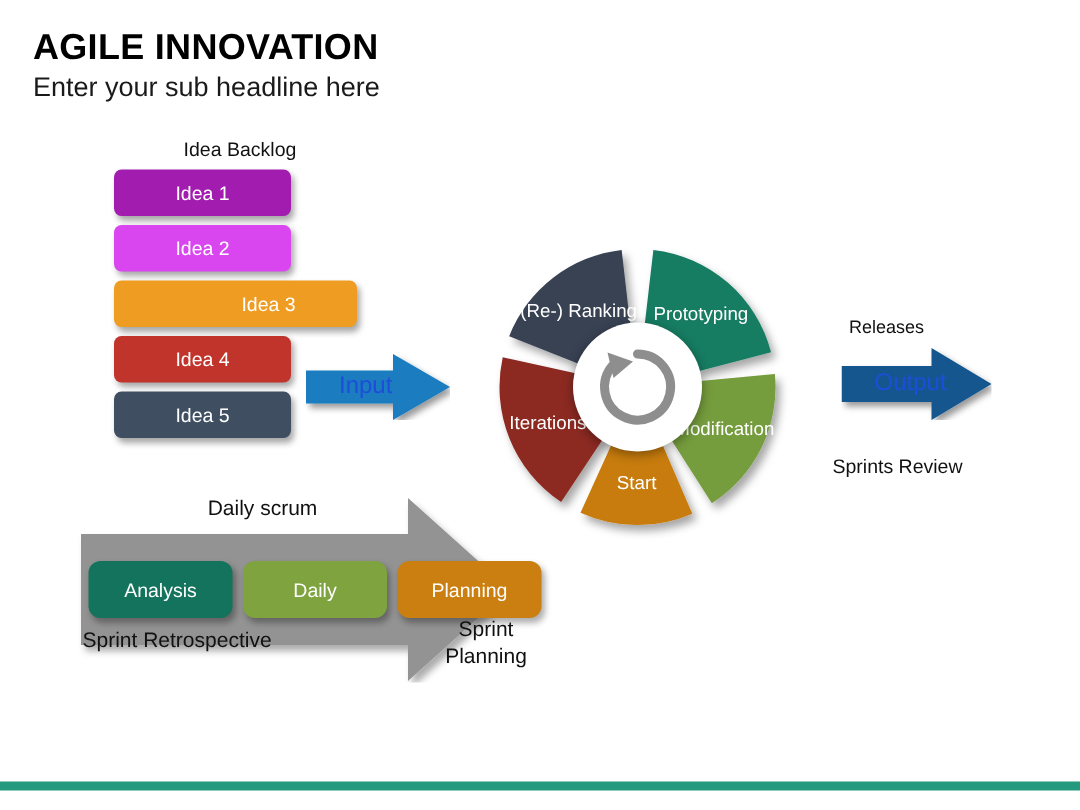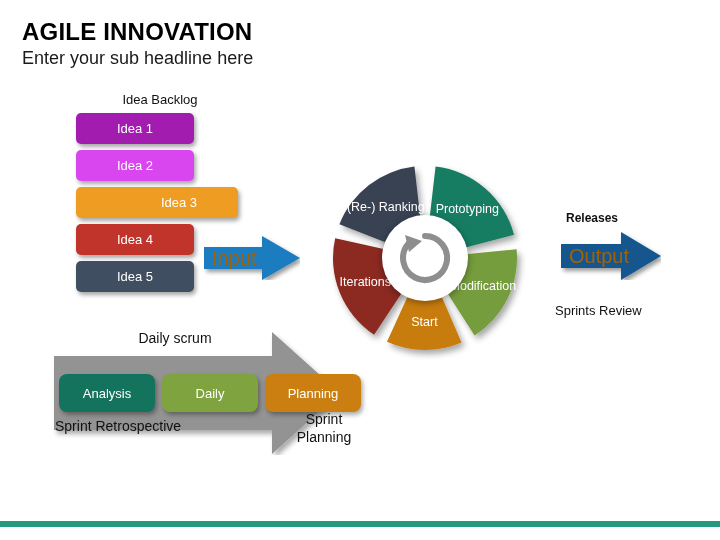--- a/index.html
+++ b/index.html
@@ -41,29 +41,29 @@
     display:flex;align-items:center;justify-content:center;
     color:#ffffff;font-size:13px;
     box-shadow:2px 3px 4px rgba(0,0,0,.35);
   }
 
   
   .arrow{position:absolute;}
   .arrow .lbl{
     position:absolute;left:0;top:0;width:100%;height:100%;
     display:flex;align-items:center;justify-content:flex-start;
-    padding-left:8px;box-sizing:border-box;
-    color:#a16207;font-size:20px;pointer-events:none;
+    padding-left:22px;box-sizing:border-box;
+    color:#1d4ed8;font-size:16px;pointer-events:none;
   }
   .arrow-input{left:204px;top:236px;width:96px;height:44px;}
   .arrow-output{left:561px;top:232px;width:100px;height:48px;}
 
   .rel-label{
     position:absolute;left:566px;top:211px;
-    font-size:12px;color:#111;white-space:nowrap;font-weight:bold;
+    font-size:12px;color:#111;white-space:nowrap;
   }
   .sprev-label{
     position:absolute;left:555px;top:303px;
     font-size:13px;color:#111;white-space:nowrap;
   }
 
   
   .pie-wrap{position:absolute;left:295px;top:125px;width:270px;height:270px;}
   .pie-label{
     position:absolute;color:#ffffff;font-size:12.5px;

